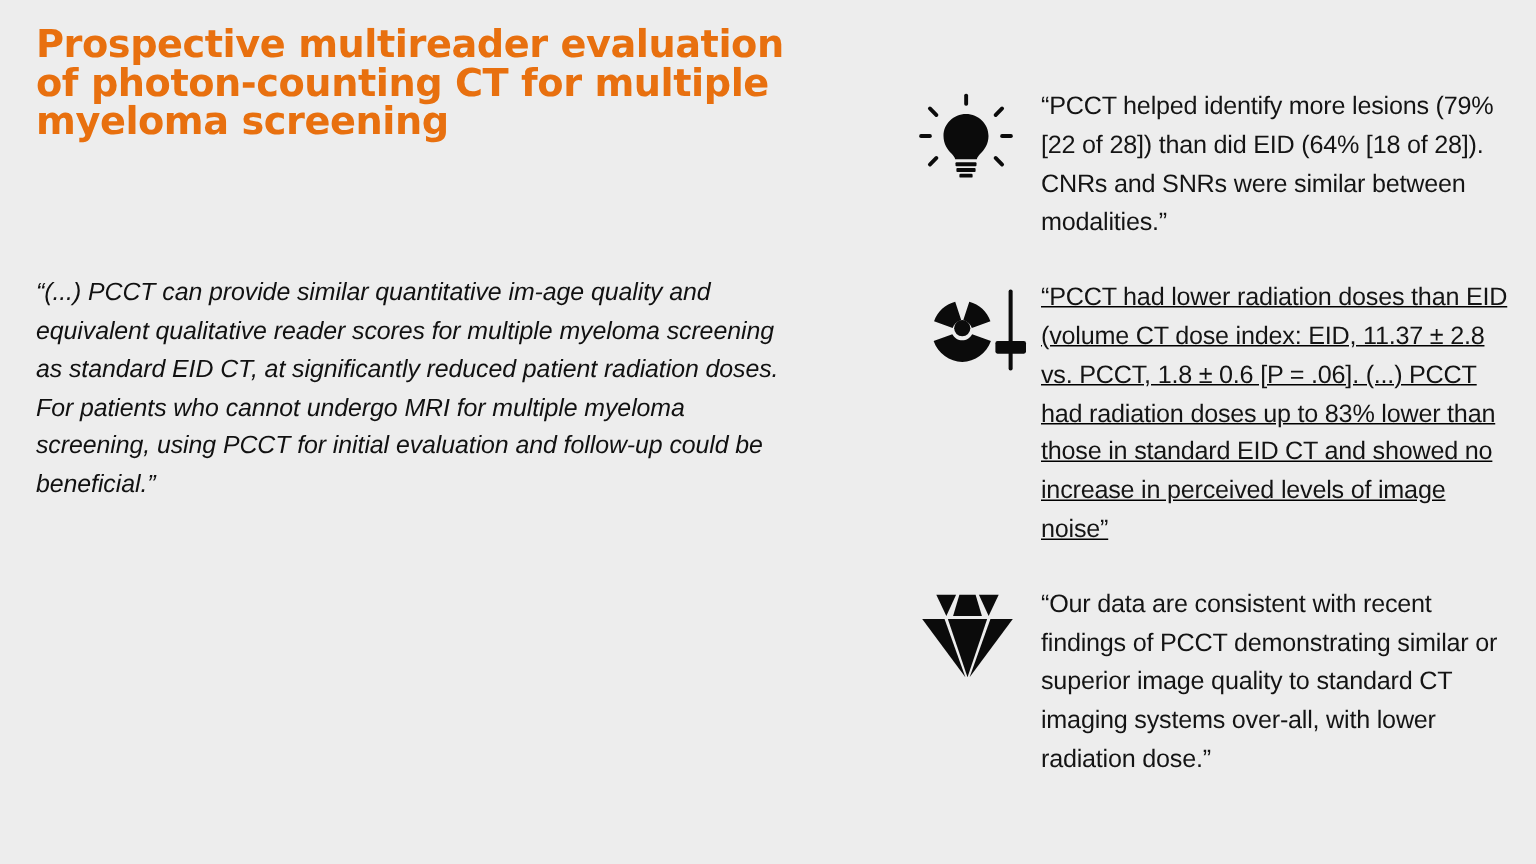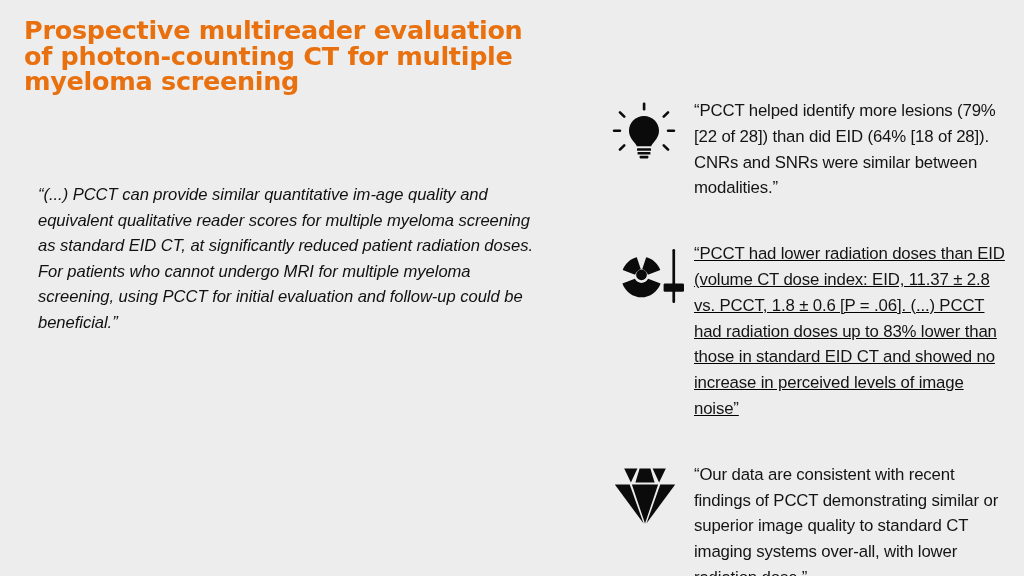--- a/index.html
+++ b/index.html
@@ -35,42 +35,41 @@
     font-size: 25.5px;
     line-height: 25.5px;
     letter-spacing: -0.3px;
     margin: 0;
     white-space: pre-line;
   }
   .lead-quote {
     margin: 0;
     position: absolute;
     top: 164px;
-    left: 14px;
+    left: 0;
     width: 500px;
     font-family: "Liberation Sans", sans-serif;
     font-style: italic;
     font-size: 16.6px;
     line-height: 25.6px;
     color: #111111;
     letter-spacing: -0.05px;
   }
 
   
   .right-col {
     position: absolute;
     left: 608px;
     top: 58px;
     width: 400px;
   }
   .bullet {
     display: flex;
     align-items: flex-start;
     margin-bottom: 22px;
-    margin-top: 40px;
   }
   .bullet-icon {
     flex: 0 0 86px;
     width: 86px;
     display: flex;
     justify-content: flex-start;
     align-items: flex-start;
     padding-top: 4px;
     padding-left: 4px;
     box-sizing: border-box;

